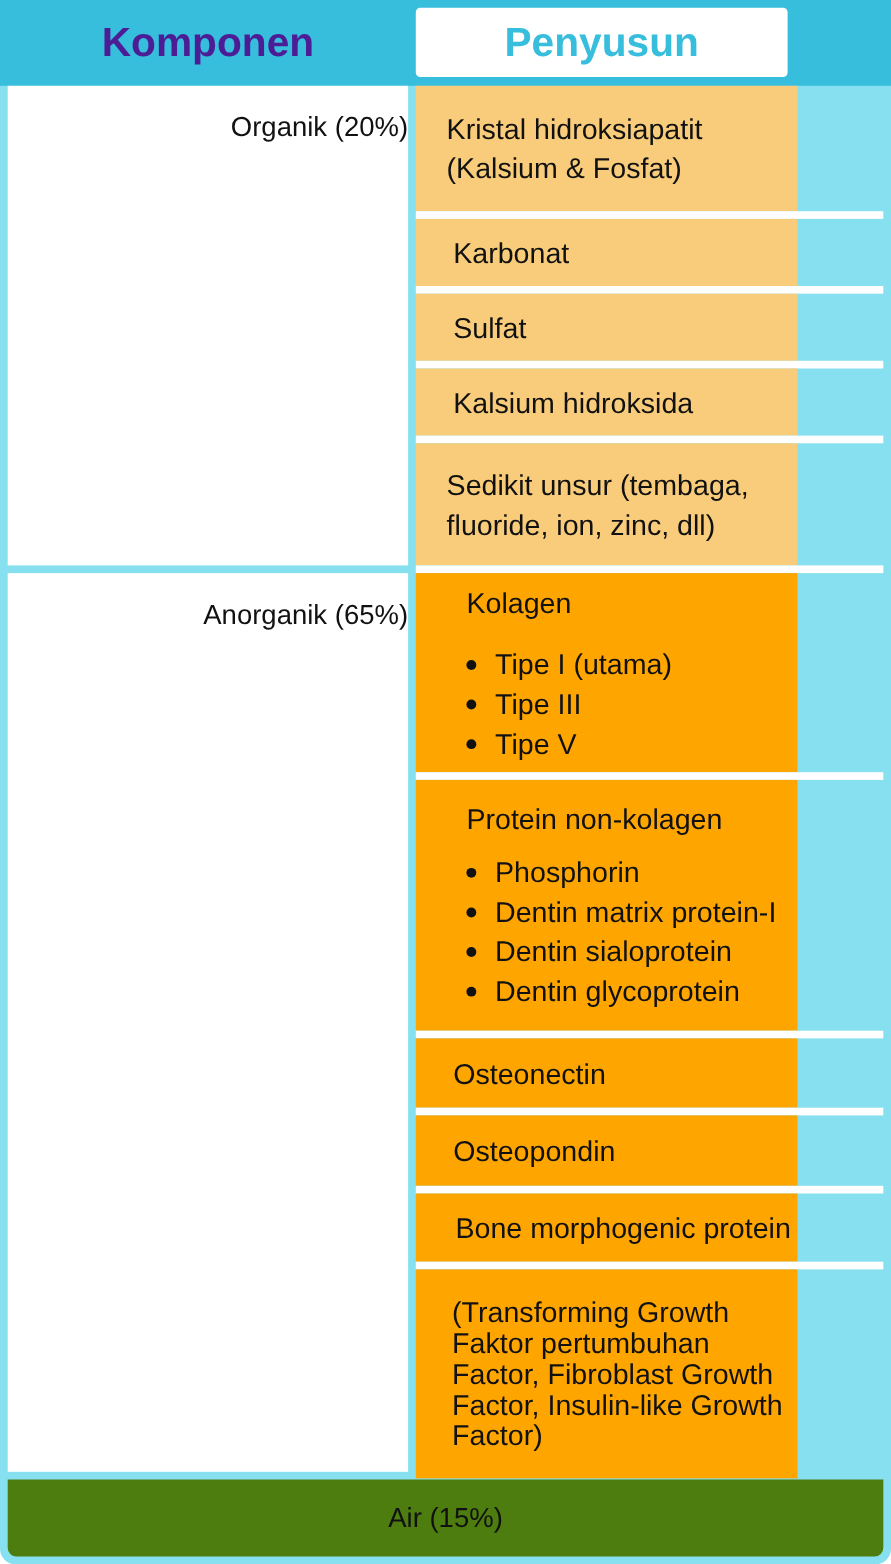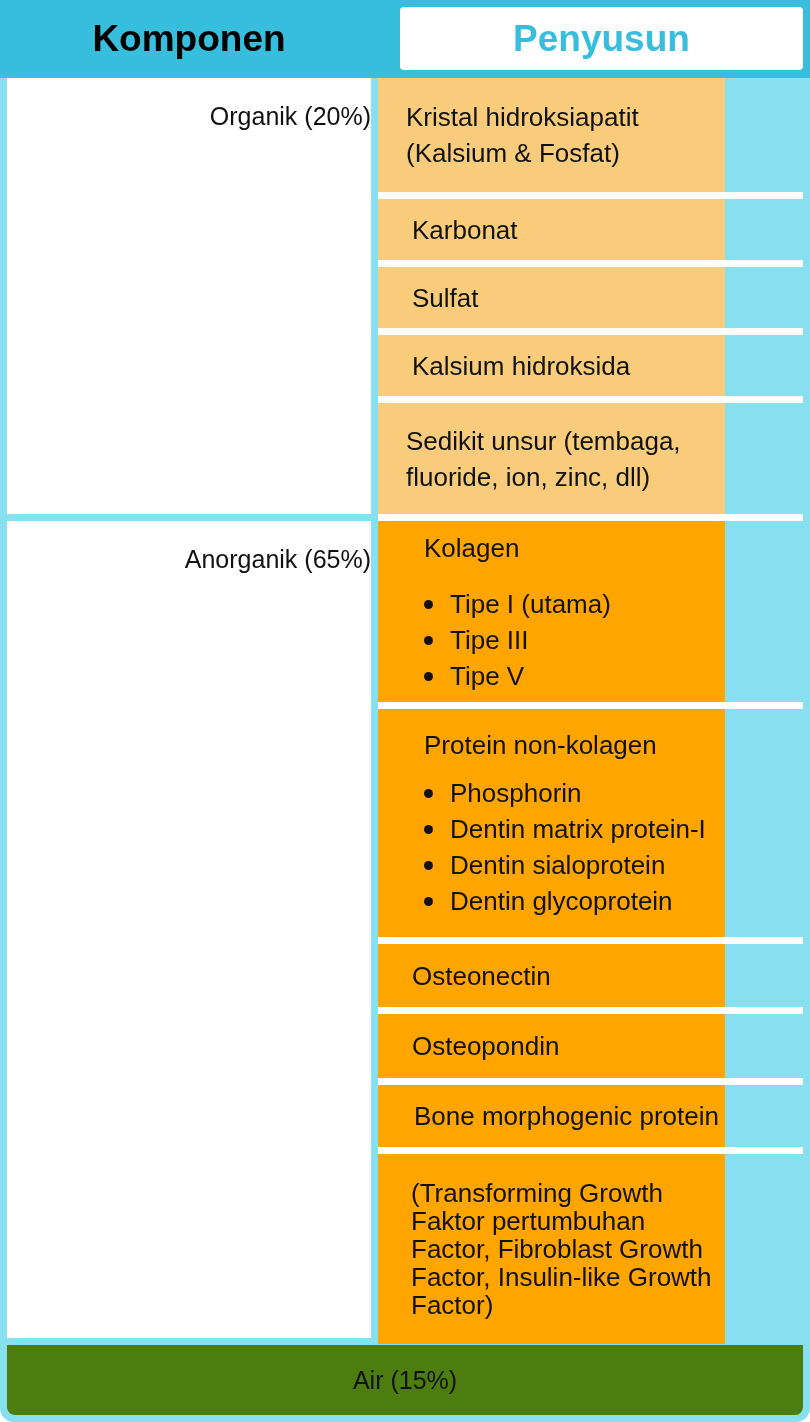--- a/index.html
+++ b/index.html
@@ -4,22 +4,22 @@
 <style>
   html, body { margin:0; padding:0; background:#ffffff; }
   body { width:810px; height:1422px; position:relative; overflow:hidden;
          font-family:"Liberation Sans", "DejaVu Sans", sans-serif; color:#111; }
   .frame { position:absolute; left:0; top:0; width:810px; height:1422px;
            box-sizing:border-box; border:7px solid #87E0EF; border-radius:14px;
            background:#87E0EF; overflow:hidden; }
   .header { position:absolute; left:0; top:0; width:810px; height:78px; background:#37BEDD; }
   .h-left { position:absolute; left:0; top:0; width:378px; height:78px;
             display:flex; align-items:center; justify-content:center;
-            color:#000000; font-weight:bold; font-size:37px; }
-  .h-right { position:absolute; left:400px; top:7px; width:403px; height:63px;
+            color:#4c1d95; font-weight:bold; font-size:37px; }
+  .h-right { position:absolute; left:378px; top:7px; width:338px; height:63px;
              background:#ffffff; border-radius:4px;
              display:flex; align-items:center; justify-content:center;
              color:#37BEDD; font-weight:bold; font-size:37px; }
   .lcell { position:absolute; left:7px; width:364px; background:#ffffff;
            text-align:right; font-size:25px; }
   .lcell span { position:absolute; left:0; right:0; top:24px; }
   .rcol { position:absolute; left:378px; width:425px; }
   .rcell { position:absolute; left:0; width:347px; box-sizing:border-box;
            padding-left:28px; font-size:26px; line-height:36px;
            display:flex; flex-direction:column; justify-content:center; }

